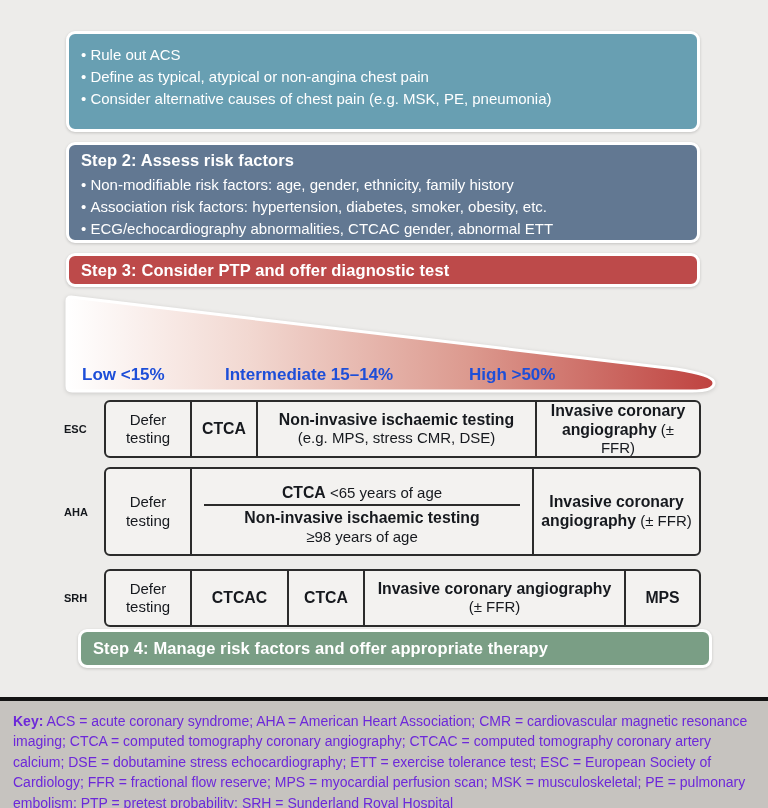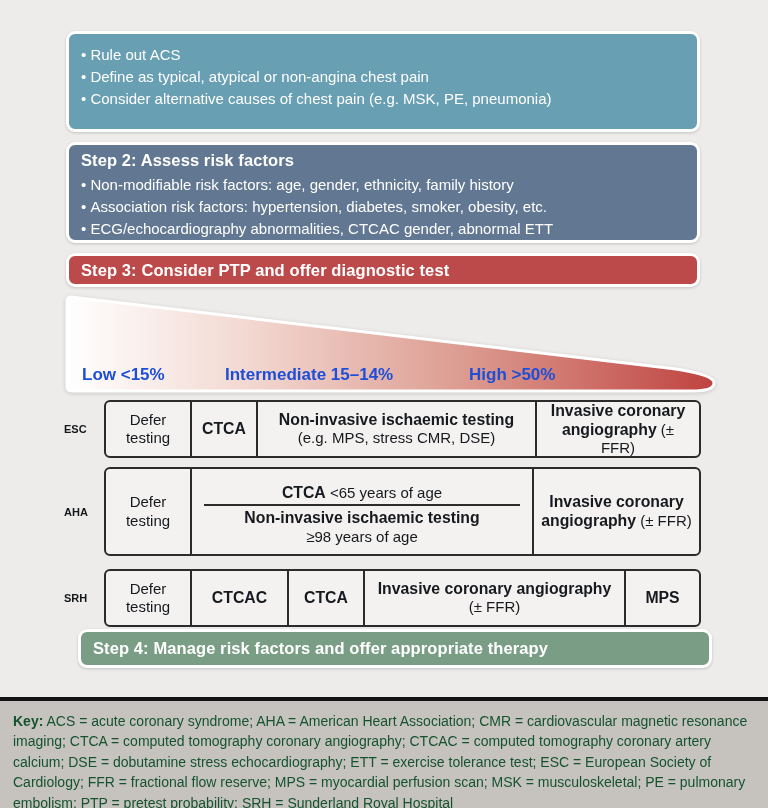--- a/index.html
+++ b/index.html
@@ -70,21 +70,21 @@
   .mid-row{flex:1;display:flex;flex-direction:column;align-items:center;justify-content:center;text-align:center;padding:2px 6px;box-sizing:border-box;}
   .mid-row + .mid-row{border-top:2px solid #2b2b2b;}
   #srh-table .w-ctcac{width:97px;}
   #srh-table .w-ctca2{width:76px;}
   #srh-table .w-mps{width:75px;}
 
   
   #key{
     position:absolute;left:0;top:697px;width:768px;height:111px;box-sizing:border-box;
     background:#c6c3bf;border-top:4px solid #141414;
-    padding:10px 13px;color:#14532d;font-size:14px;line-height:1.46;
+    padding:10px 13px;color:#6d28d9;font-size:14px;line-height:1.46;
   }
   #key .b{font-weight:bold;}
 </style>
 </head>
 <body>
 
 <div class="canvas">
 
   <div class="step-box" id="step1">
     <ul class="step-bullets">

